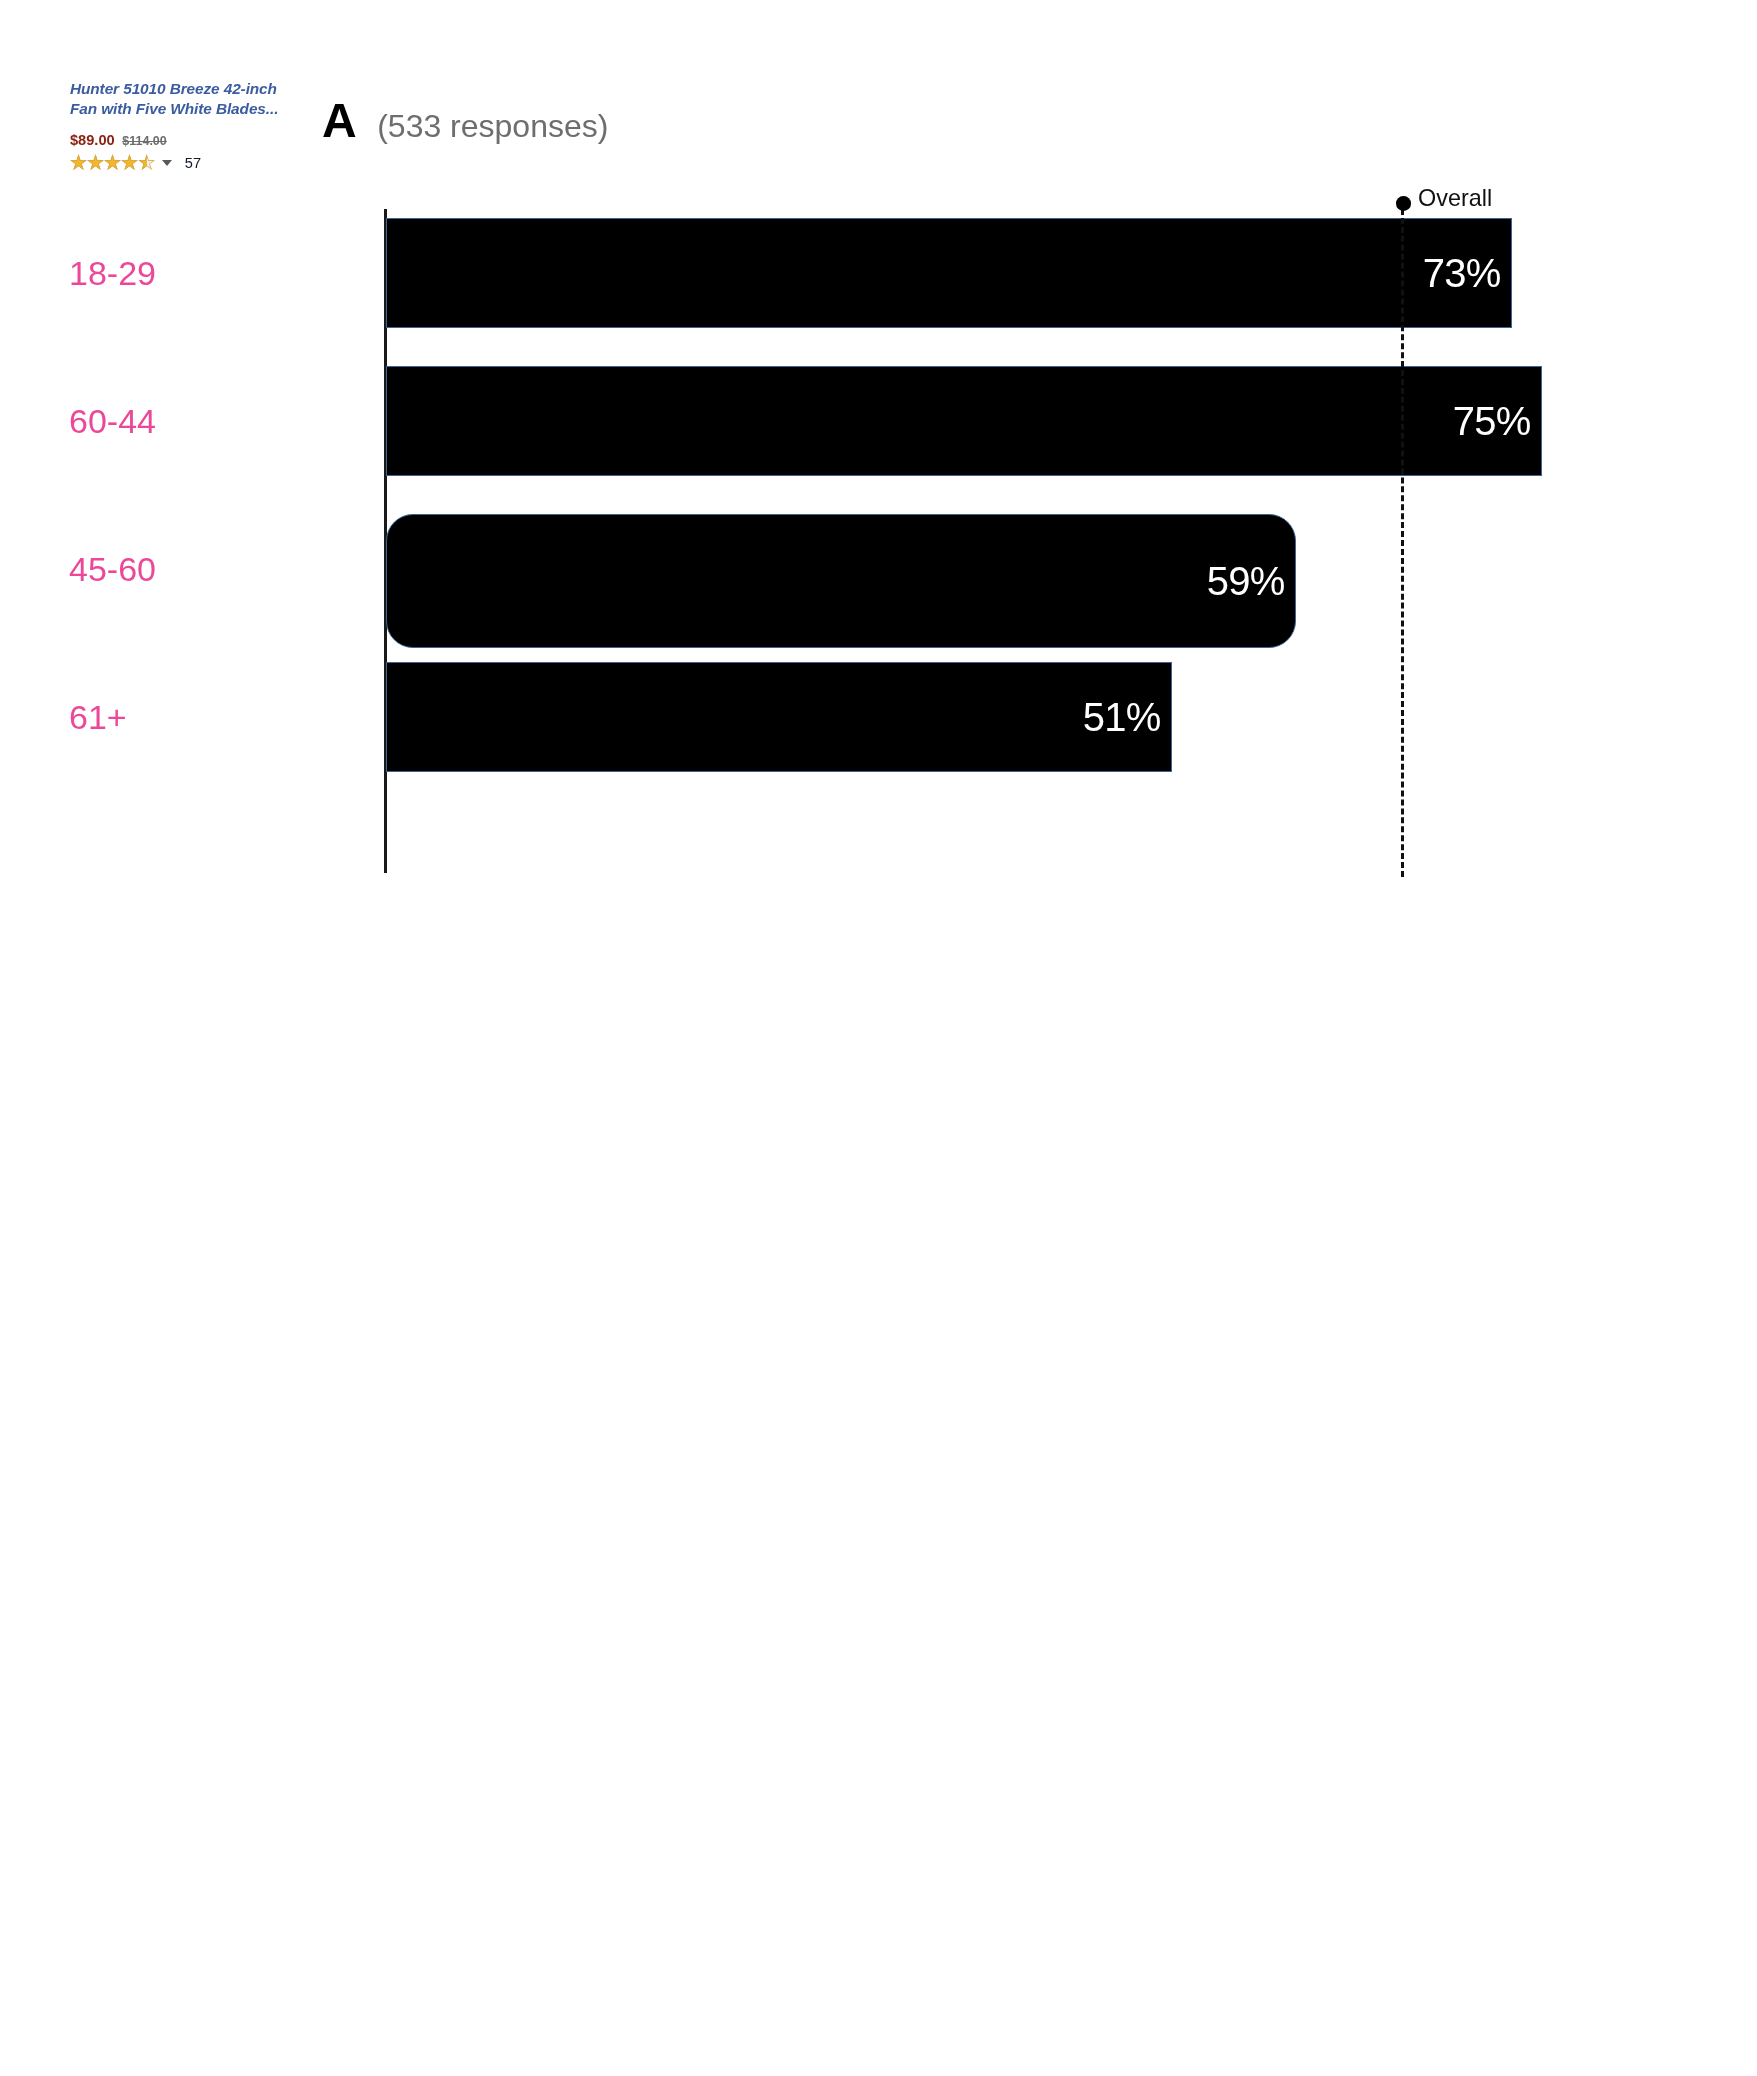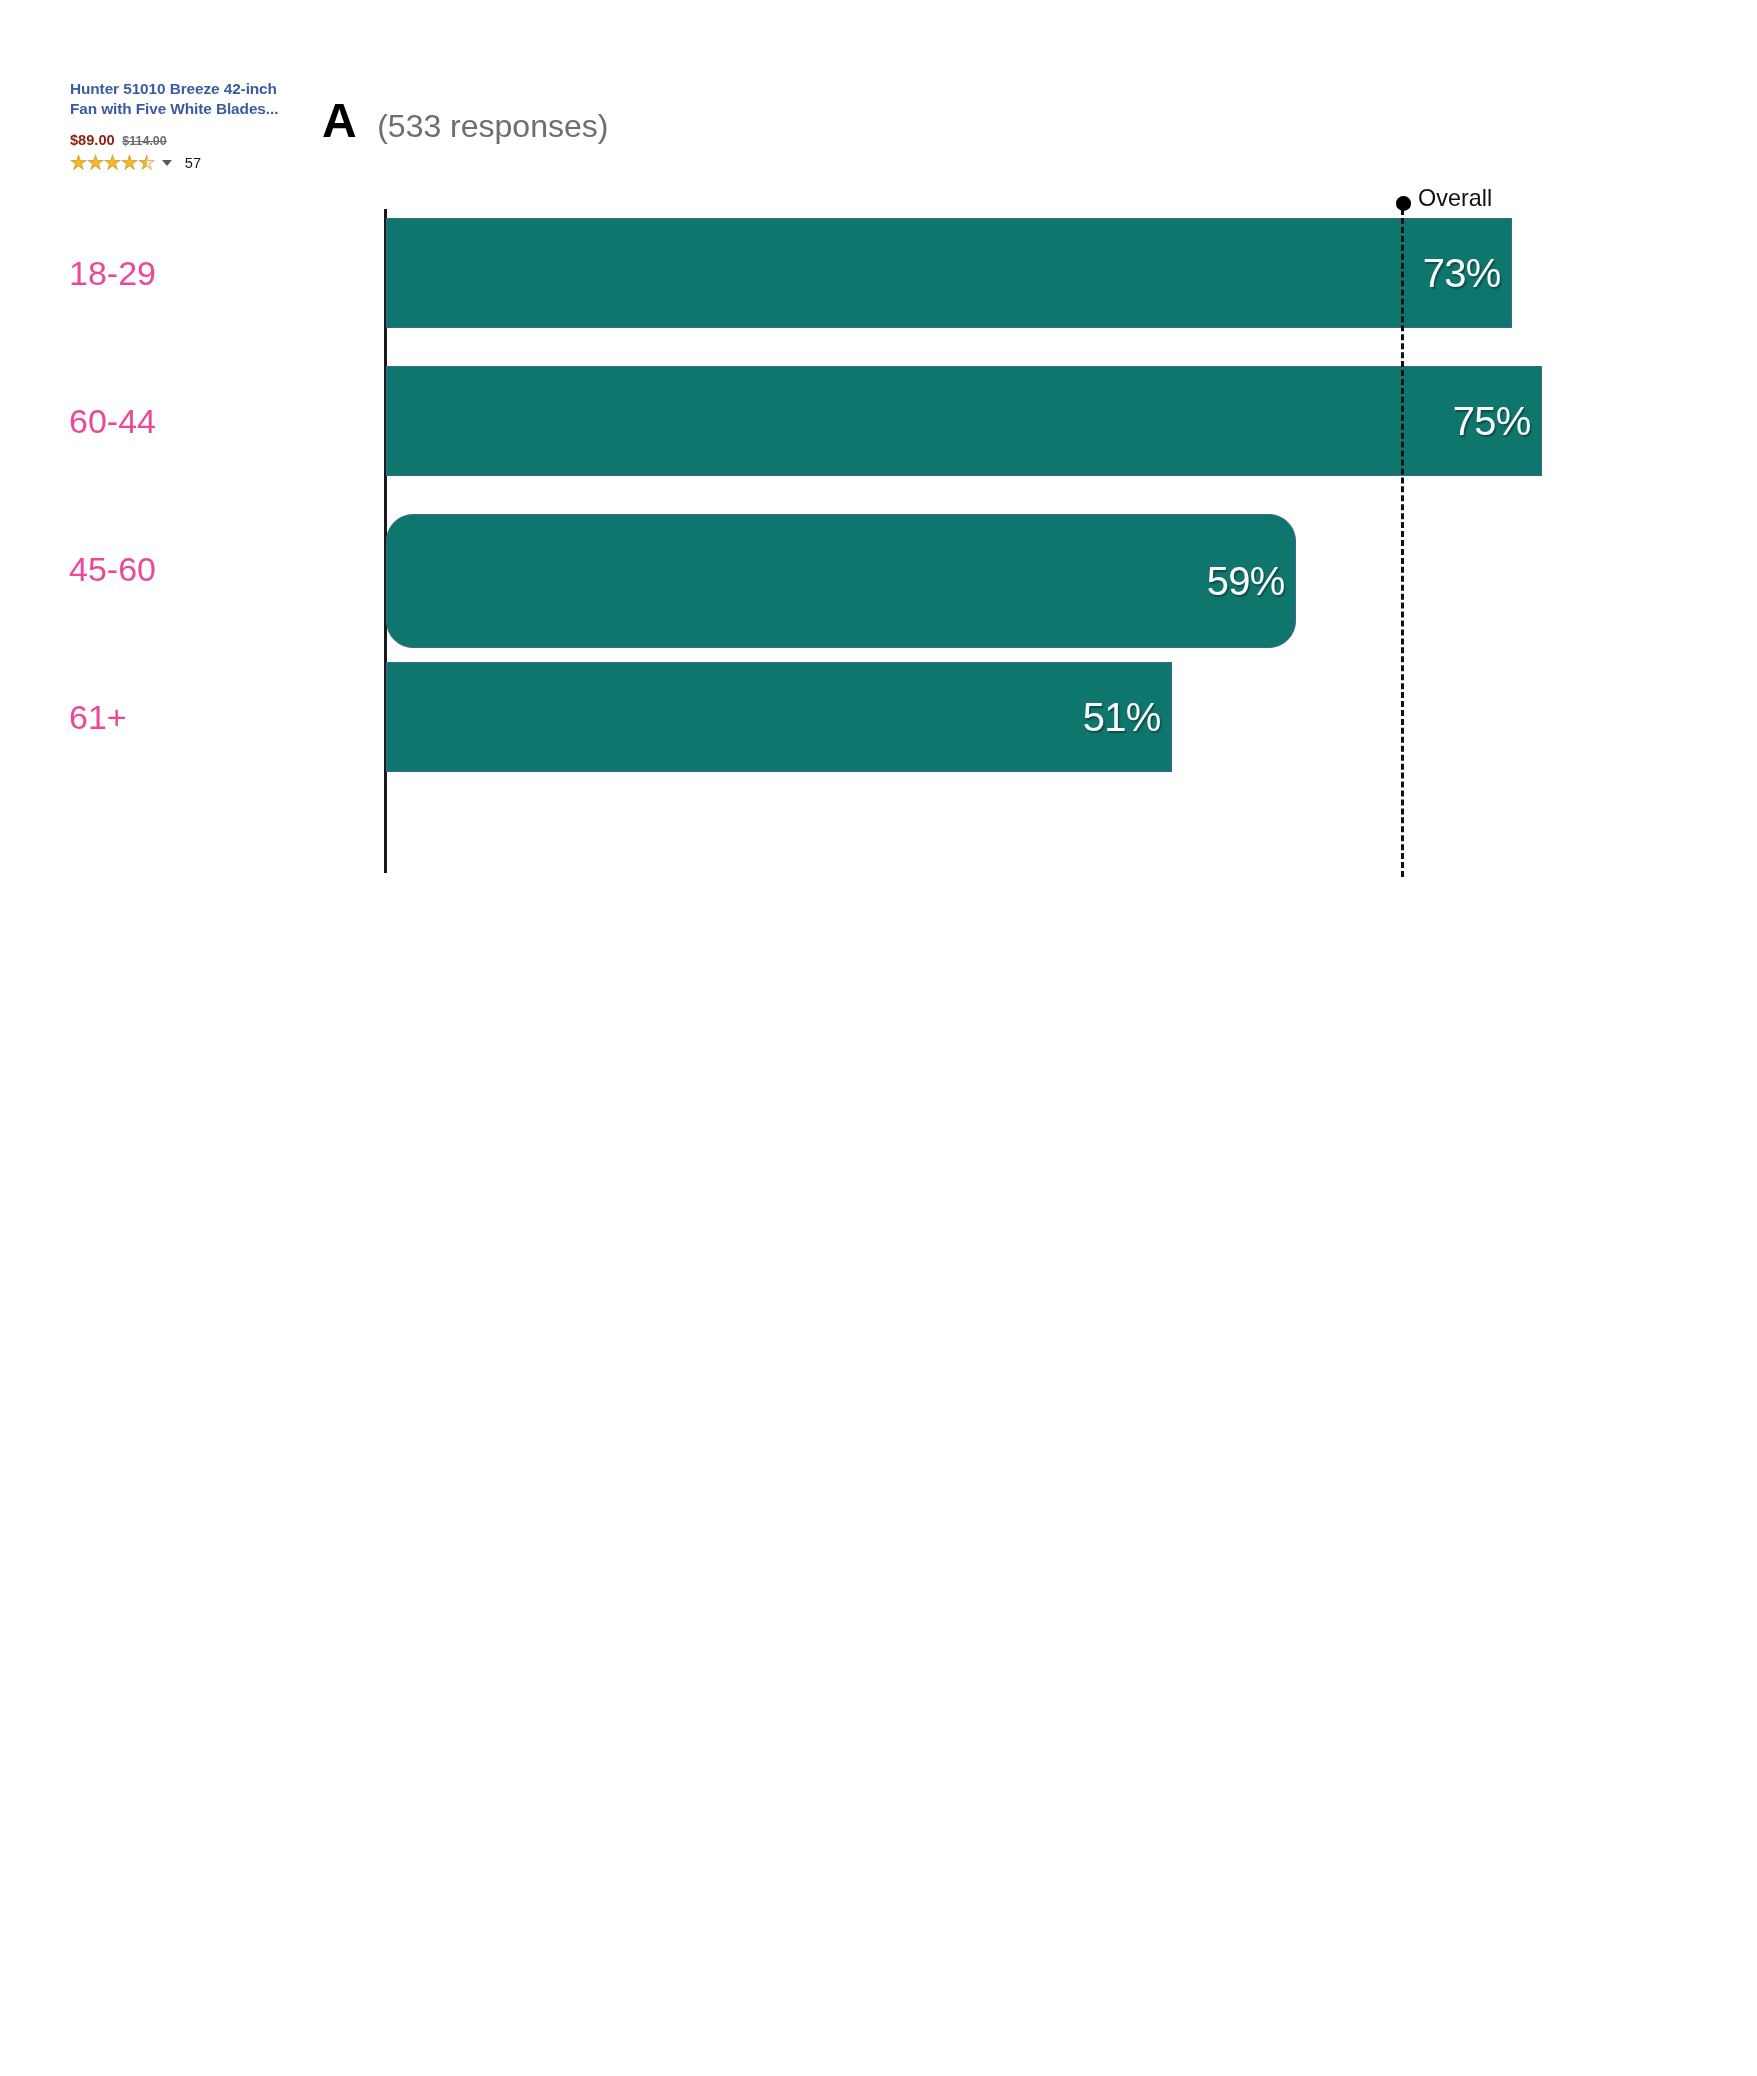--- a/index.html
+++ b/index.html
@@ -30,20 +30,21 @@
   }
   #product-card-a { left: 70px; top: 79px; }
 
   .product-title {
     color: #3b5ca0;
     font-size: 15.4px;
     line-height: 20px;
     font-weight: bold;
     letter-spacing: -0.1px;
     margin: 0;
+    font-style: italic;
   }
   .price-row {
     margin-top: 13px;
     white-space: nowrap;
   }
   .price-current {
     color: #8b2213;
     font-size: 14.6px;
     font-weight: bold;
   }
@@ -122,21 +123,21 @@
     left: 0;
     top: 0;
   }
   .axis-line {
     position: absolute;
     width: 2.9px;
     background: #1a1a1a;
   }
   .bar {
     position: absolute;
-    background: #0f766e;
+    background: #000000;
     border: 0.7px solid #3d6596;
     box-sizing: border-box;
     display: flex;
     align-items: center;
     justify-content: flex-end;
   }
   .bar-value {
     color: #ffffff;
     font-size: 40px;
     font-weight: 400;

